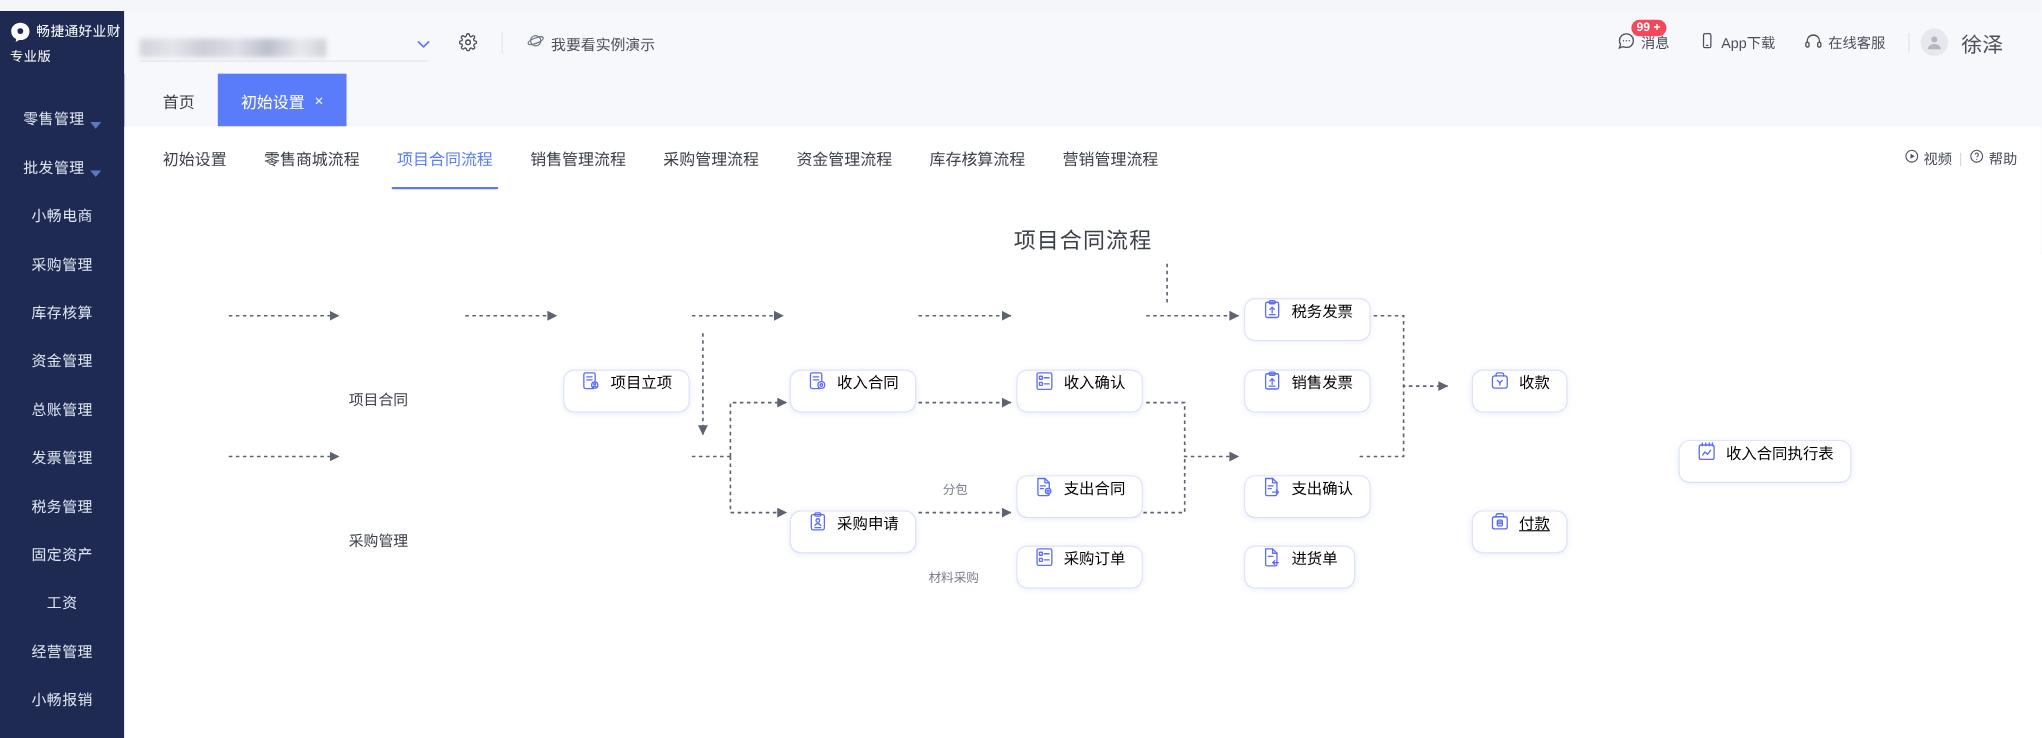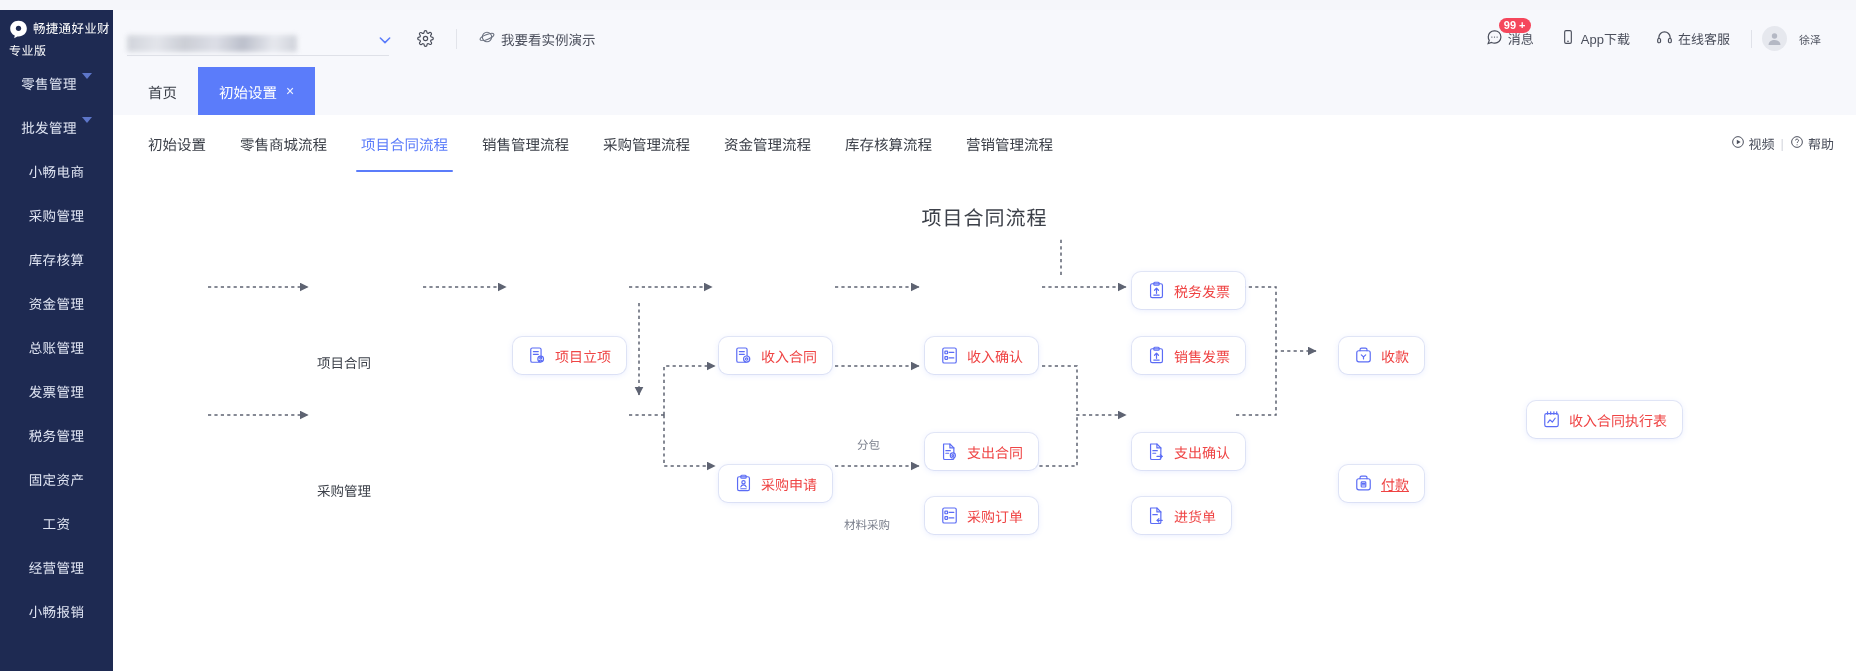--- a/index.html
+++ b/index.html
@@ -26,21 +26,21 @@
   .logo-text {
     color: #ffffff; font-size: 12.5px; letter-spacing: .3px;
     white-space: nowrap; line-height: 1;
   }
   .logo-sub {
     color: #ffffff; font-size: 12px; margin-top: 5px; margin-left: 1px;
     letter-spacing: .5px; line-height: 1;
   }
   .nav { padding-top: 6px; }
   .nav-item {
-    height: 44px; display: flex; align-items: flex-start;
+    height: 44px; display: flex; align-items: flex-end;
     justify-content: center; gap: 5px;
     color: #dfe4f2; font-size: 13.5px; cursor: pointer;
     letter-spacing: .4px;
   }
   .caret {
     width: 0; height: 0; border-left: 5px solid transparent;
     border-right: 5px solid transparent; border-top: 6px solid #5d76c9;
     display: inline-block;
   }
 
@@ -86,21 +86,21 @@
     position: absolute; top: -11px; left: 26px;
     background: #f5475c; color: #fff; font-size: 11px; font-weight: bold;
     border-radius: 9px; padding: 1px 5px 2px; line-height: 1.1;
     white-space: nowrap;
   }
   .tr-sep { width: 1px; height: 18px; background: #e0e2e9; margin: 0 8px; }
   .avatar {
     width: 25px; height: 25px; border-radius: 50%; background: #e6e8ee;
     display: flex; align-items: center; justify-content: center; flex: 0 0 25px;
   }
-  .username { color: #4b4f5c; font-size: 11px; margin-left: 7px; white-space: nowrap; }
+  .username { color: #4b4f5c; font-size: 19px; margin-left: 7px; white-space: nowrap; }
 
   
   .tabstrip {
     height: 48px; background: #f7f8fc; display: flex; align-items: stretch;
     padding-left: 14px;
   }
   .tab {
     display: flex; align-items: center; justify-content: center;
     padding: 0 21px; font-size: 14.5px; color: #3c4049; cursor: pointer;
     position: relative; white-space: nowrap;
@@ -145,23 +145,23 @@
   
   .canvas { position: relative; width: 100%; height: 420px; margin-top: 6px; }
   .canvas svg.wires { position: absolute; inset: 0; width: 100%; height: 100%; pointer-events: none; }
 
   .rowlabel {
     position: absolute; font-size: 13.5px; color: #3c4049; white-space: nowrap;
   }
   .node {
     position: absolute; background: #ffffff; border-radius: 9px;
     box-shadow: 0 1px 6px rgba(91,124,250,.16), 0 0 0 1px rgba(230,233,245,.9);
-    display: flex; align-items: center; gap: 8px;
+    display: flex; align-items: flex-start; gap: 8px;
     padding: 0 15px; height: 37px; cursor: pointer;
-    font-size: 14px; color: #ef4444; white-space: nowrap;
+    font-size: 14px; color: #000000; white-space: nowrap;
   }
   .node .nicon { width: 19px; height: 19px; flex: 0 0 19px; display: flex; }
   .edge-label {
     position: absolute; font-size: 11.5px; color: #7a7f8c; white-space: nowrap;
   }
 </style>
 </head>
 <body>
 
 <div class="app">

